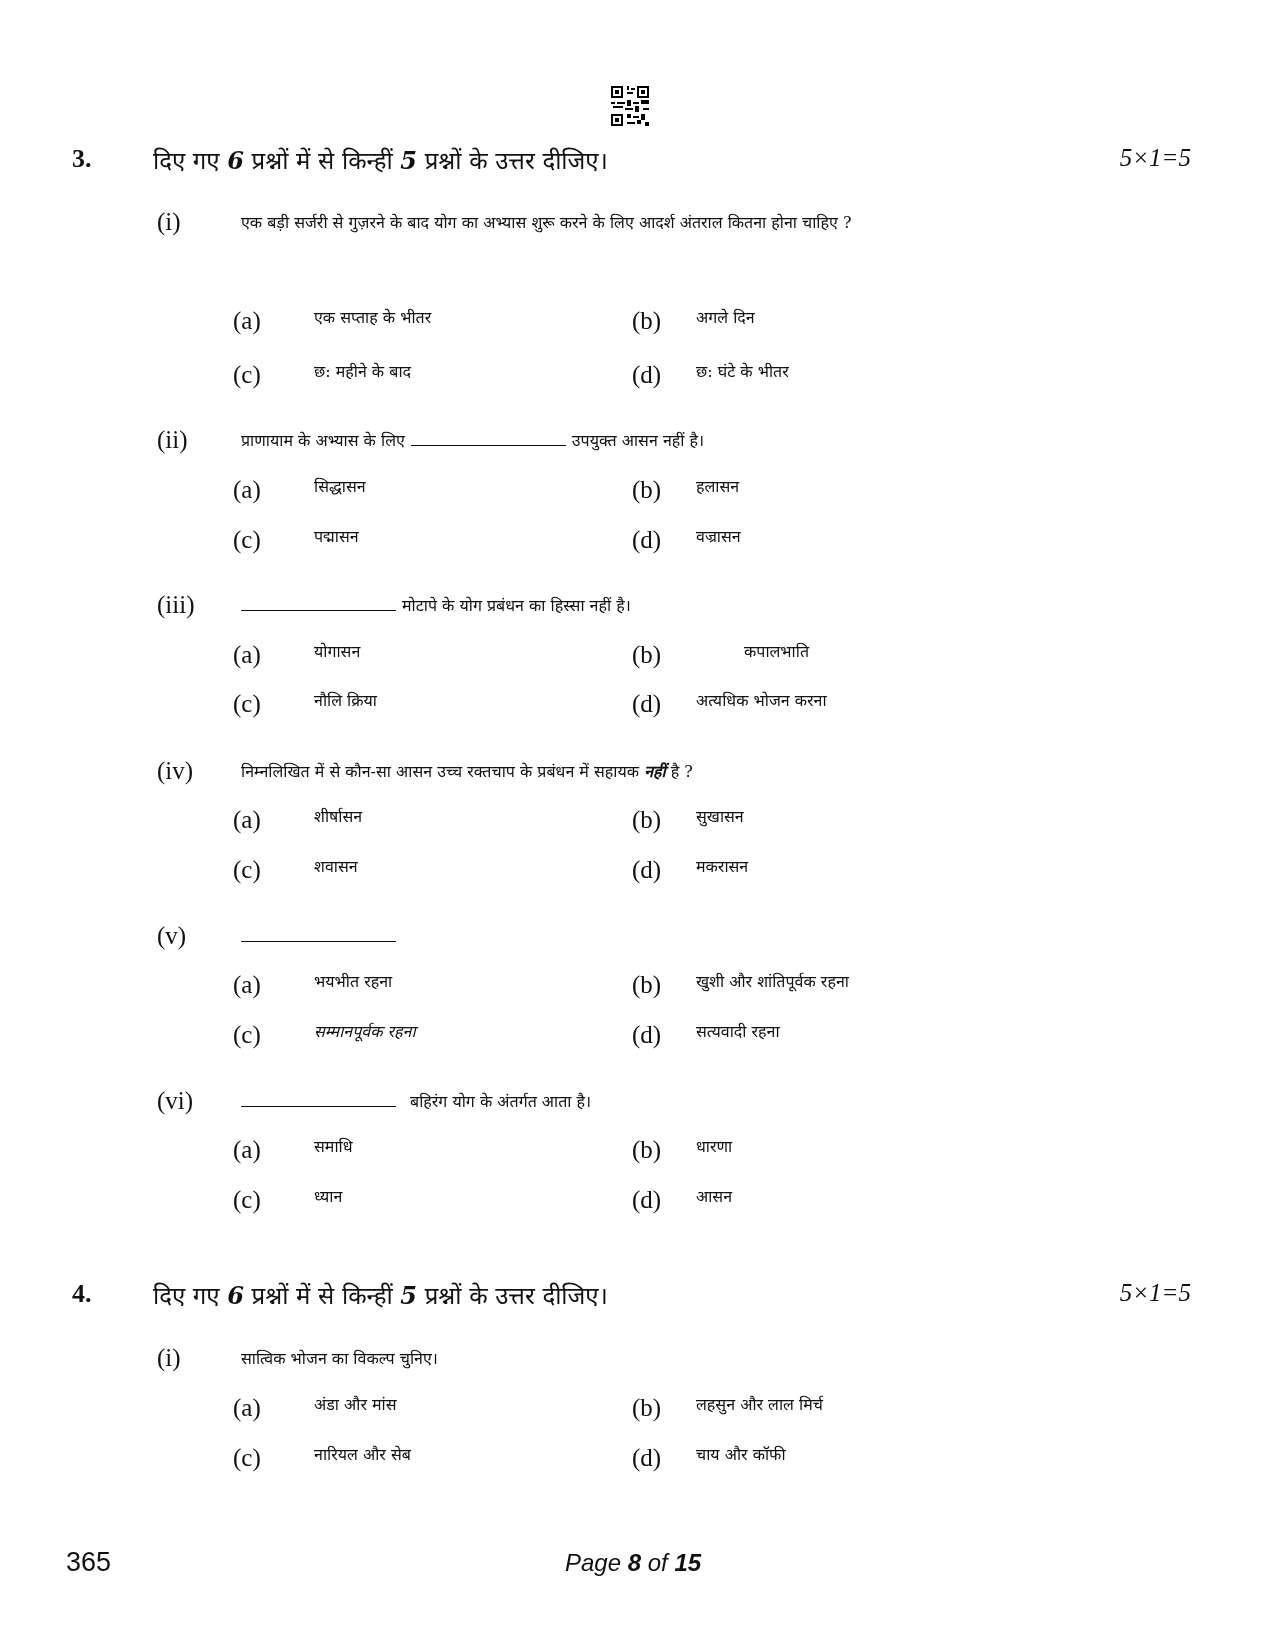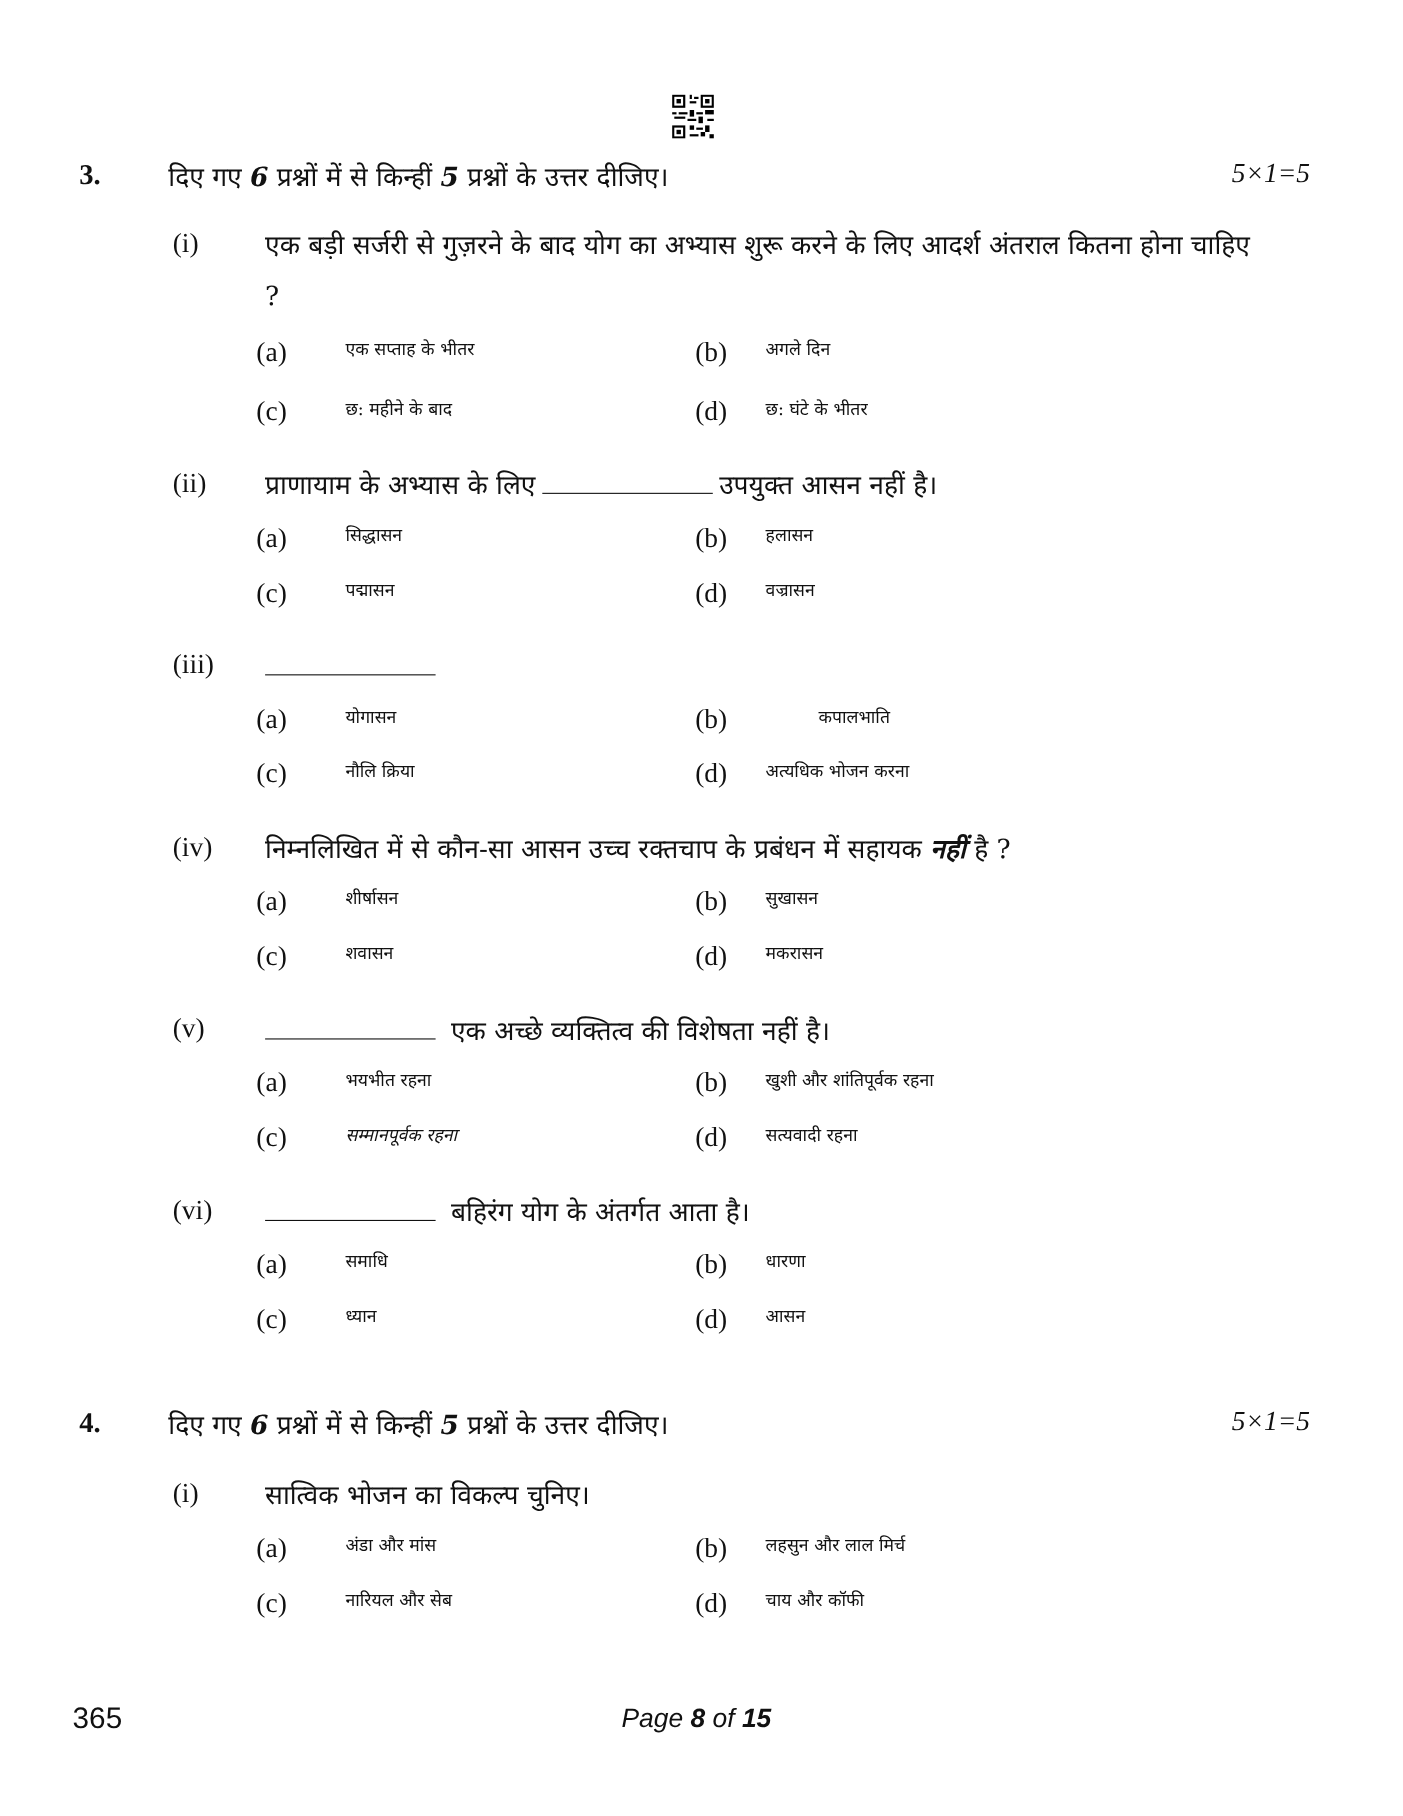--- a/index.html
+++ b/index.html
@@ -18,21 +18,21 @@
     .qtext { position: absolute; left: 153px; font-size: 24px; }
     .qtext b { font-style: italic; font-weight: bold; }
     .marks {
       position: absolute; right: 84px; font-size: 25px; font-style: italic;
       font-family: "Liberation Serif", serif;
     }
     .sub-label {
       position: absolute; left: 157px; font-size: 25px;
       font-family: "Liberation Serif", serif;
     }
-    .sub-text { position: absolute; left: 241px; font-size: 24px; line-height: 46px; width: 900px; }
+    .sub-text { position: absolute; left: 241px; font-size: 16px; line-height: 46px; width: 900px; }
     .opt-label {
       position: absolute; font-size: 25px; font-family: "Liberation Serif", serif;
     }
     .opt-text { position: absolute; font-size: 16px; }
     .blank {
       display: inline-block; width: 155px; border-bottom: 1.5px solid #111; height: 24px;
       vertical-align: baseline; margin-right: 6px;
     }
     .blank-inline { margin: 0 6px; }
     .footer-code {
@@ -105,21 +105,21 @@
     <span class="opt-label" style="left:632px; top:476px;">(b)</span>
     <span class="opt-text" style="left:696px; top:475px;">हलासन</span>
     <span class="opt-label" style="left:233px; top:526px;">(c)</span>
     <span class="opt-text" style="left:314px; top:525px;">पद्मासन</span>
     <span class="opt-label" style="left:632px; top:526px;">(d)</span>
     <span class="opt-text" style="left:696px; top:525px;">वज्रासन</span>
   </div>
 
   <div>
     <span class="sub-label" style="top:591px;">(iii)</span>
-    <div class="sub-text" style="top:583px;"><span class="blank"></span></div>
+    <div class="sub-text" style="top:583px;"><span class="blank"></span><span>मोटापे के योग प्रबंधन का हिस्सा नहीं है।</span></div>
     <span class="opt-label" style="left:233px; top:641px;">(a)</span>
     <span class="opt-text" style="left:314px; top:640px;">योगासन</span>
     <span class="opt-label" style="left:632px; top:641px;">(b)</span>
     <span class="opt-text" style="left:696px; top:640px;margin-left:48px;">कपालभाति</span>
     <span class="opt-label" style="left:233px; top:690px;">(c)</span>
     <span class="opt-text" style="left:314px; top:689px;">नौलि क्रिया</span>
     <span class="opt-label" style="left:632px; top:690px;">(d)</span>
     <span class="opt-text" style="left:696px; top:689px;">अत्यधिक भोजन करना</span>
   </div>
 
@@ -131,21 +131,21 @@
     <span class="opt-label" style="left:632px; top:806px;">(b)</span>
     <span class="opt-text" style="left:696px; top:805px;">सुखासन</span>
     <span class="opt-label" style="left:233px; top:856px;">(c)</span>
     <span class="opt-text" style="left:314px; top:855px;">शवासन</span>
     <span class="opt-label" style="left:632px; top:856px;">(d)</span>
     <span class="opt-text" style="left:696px; top:855px;">मकरासन</span>
   </div>
 
   <div>
     <span class="sub-label" style="top:922px;">(v)</span>
-    <div class="sub-text" style="top:914px;"><span class="blank" style="margin-right:14px;"></span><span>एक अच्छे व्यक्तित्व की विशेषता नहीं है।</span></div>
+    <div class="sub-text" style="top:914px;"><span class="blank" style="margin-right:14px;"></span></div>
     <span class="opt-label" style="left:233px; top:971px;">(a)</span>
     <span class="opt-text" style="left:314px; top:970px;">भयभीत रहना</span>
     <span class="opt-label" style="left:632px; top:971px;">(b)</span>
     <span class="opt-text" style="left:696px; top:970px;">खुशी और शांतिपूर्वक रहना</span>
     <span class="opt-label" style="left:233px; top:1021px;">(c)</span>
     <span class="opt-text" style="left:314px; top:1020px;font-style:italic;">सम्मानपूर्वक रहना</span>
     <span class="opt-label" style="left:632px; top:1021px;">(d)</span>
     <span class="opt-text" style="left:696px; top:1020px;">सत्यवादी रहना</span>
   </div>
 

